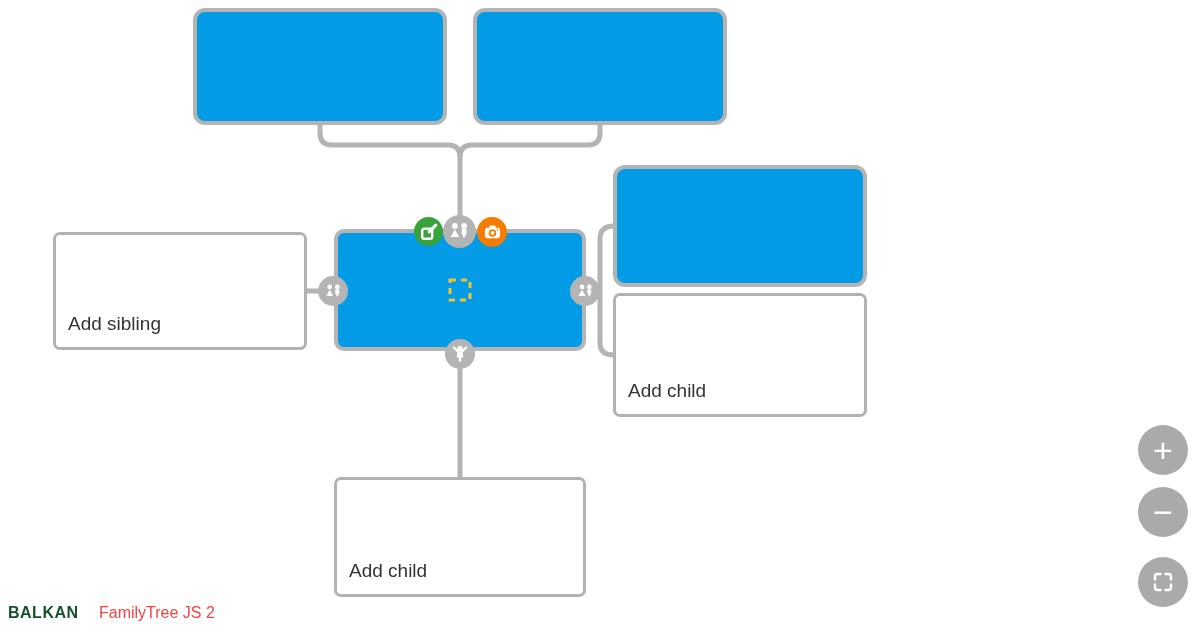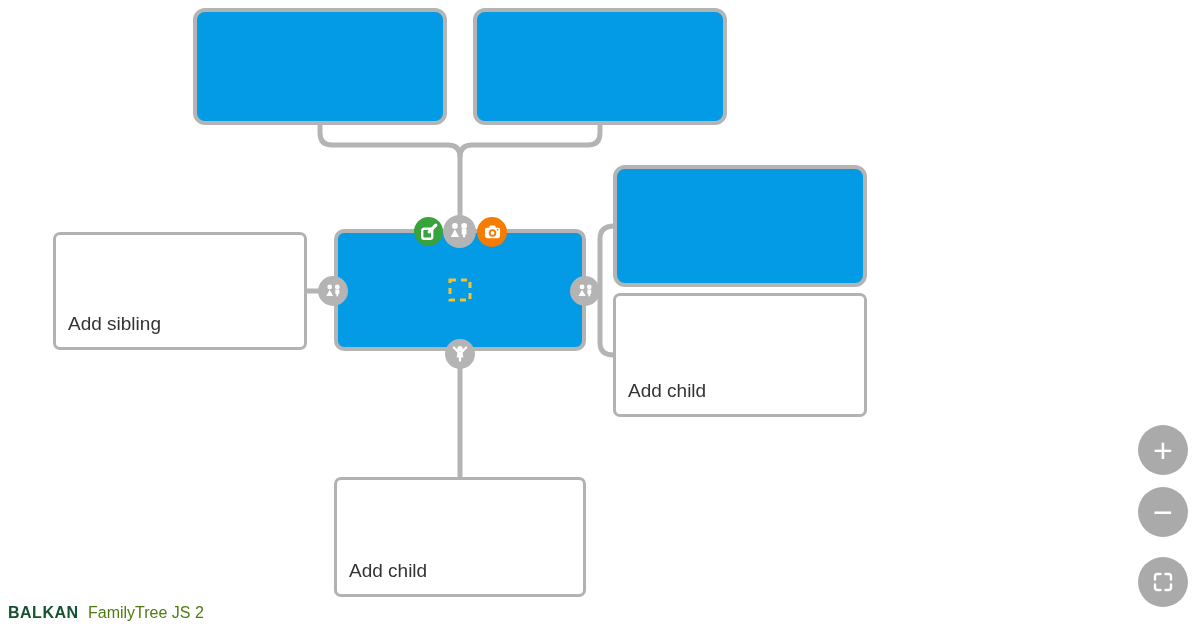--- a/index.html
+++ b/index.html
@@ -16,21 +16,21 @@
   .circle-btn.gray{background:#b4b4b4;}
   .circle-btn.green{background:#38a23d;}
   .circle-btn.orange{background:#f57c00;}
   .selection{position:absolute;z-index:2;}
   .ctrl{position:absolute;left:1138px;width:50px;height:50px;border-radius:50%;
         background:#aaaaaa;display:flex;align-items:center;justify-content:center;
         color:#ffffff;font-size:34px;font-weight:300;line-height:1;z-index:4;
         user-select:none;}
   .logo{position:absolute;left:8px;top:604px;font-size:16px;z-index:4;white-space:nowrap;}
   .logo .brand{color:#14532d;font-weight:bold;letter-spacing:0.5px;}
-  .logo .product{color:#4d7c0f;margin-left:5px;}
+  .logo .product{color:#ef4444;margin-left:16px;}
 </style>
 </head>
 <body>
 
 <div class="stage">
 
   <svg class="links" width="1200" height="630">
     <g stroke="#b4b4b4" stroke-width="5" fill="none">
       <path d="M320,124 V133 Q320,145 332,145 H448 Q460,145 460,157 V231"></path>
       <path d="M600,124 V133 Q600,145 588,145 H472 Q460,145 460,157"></path>

